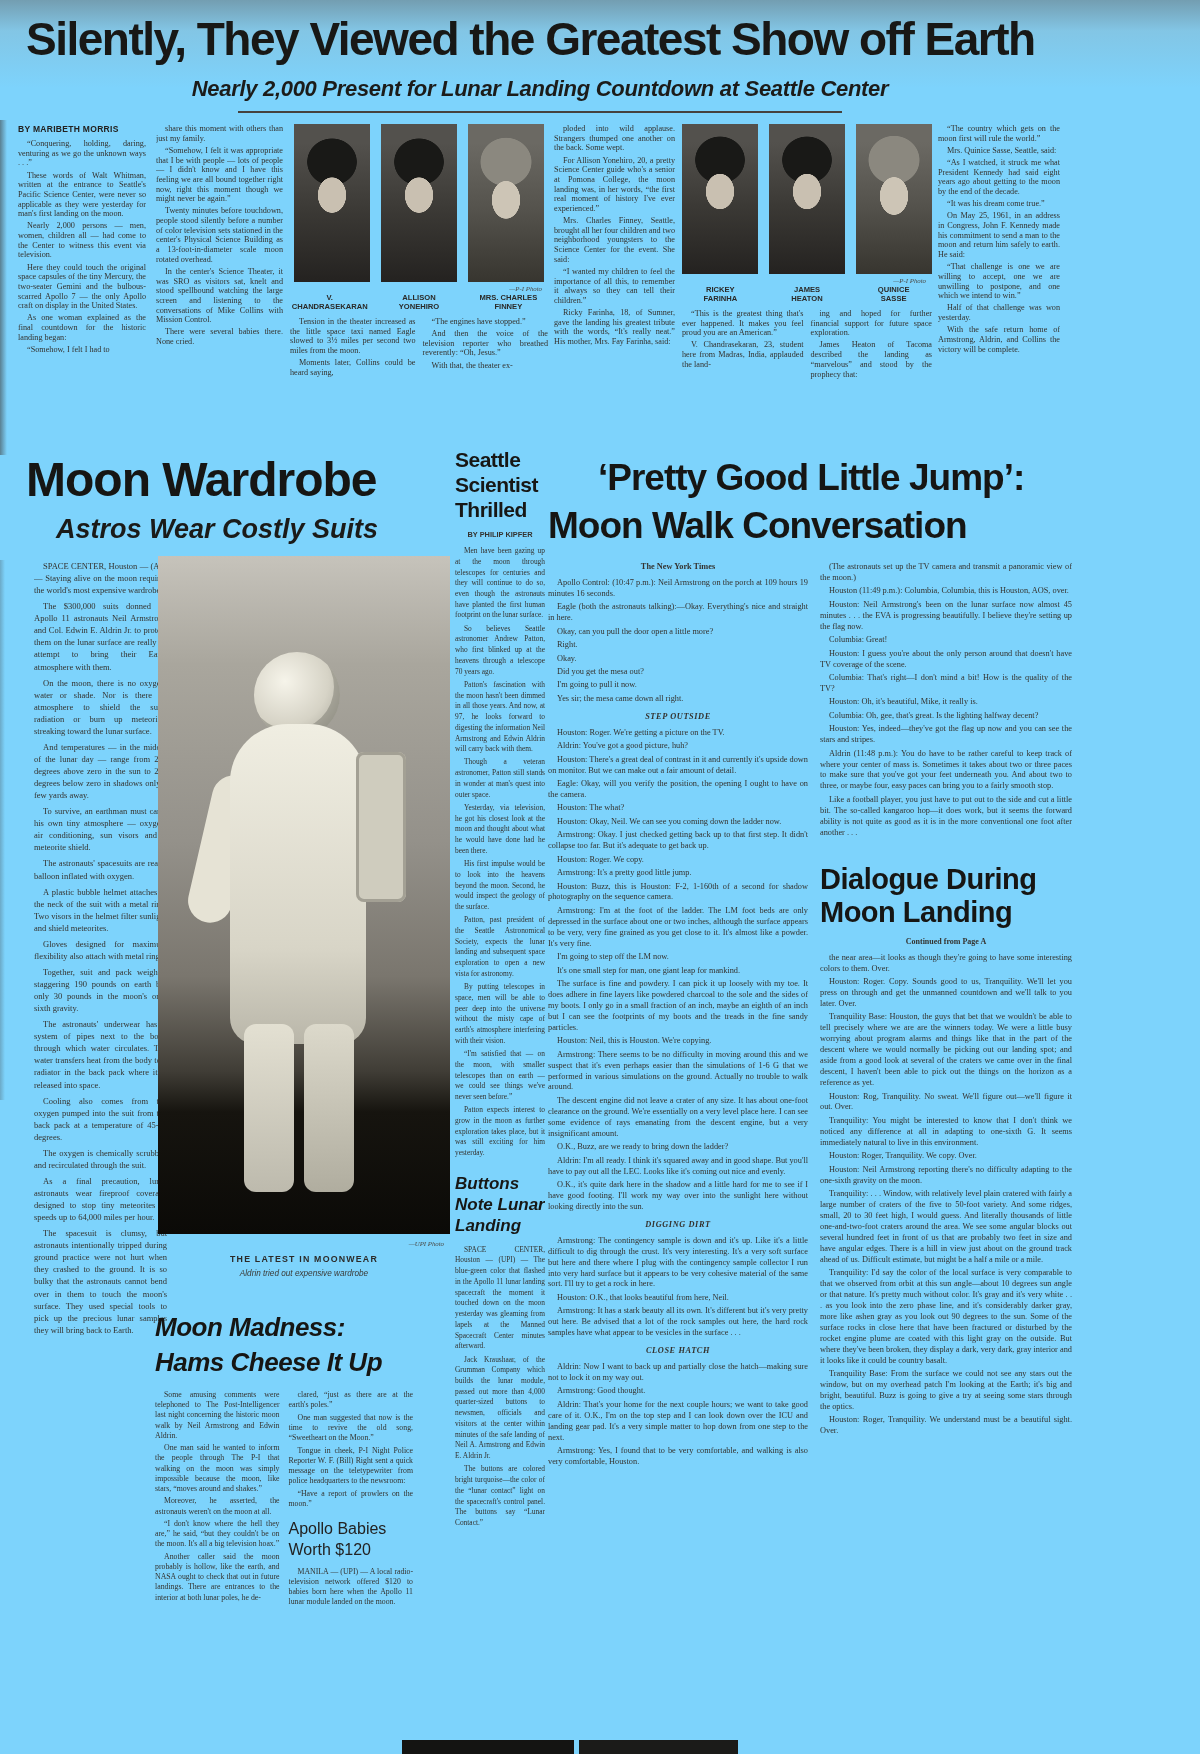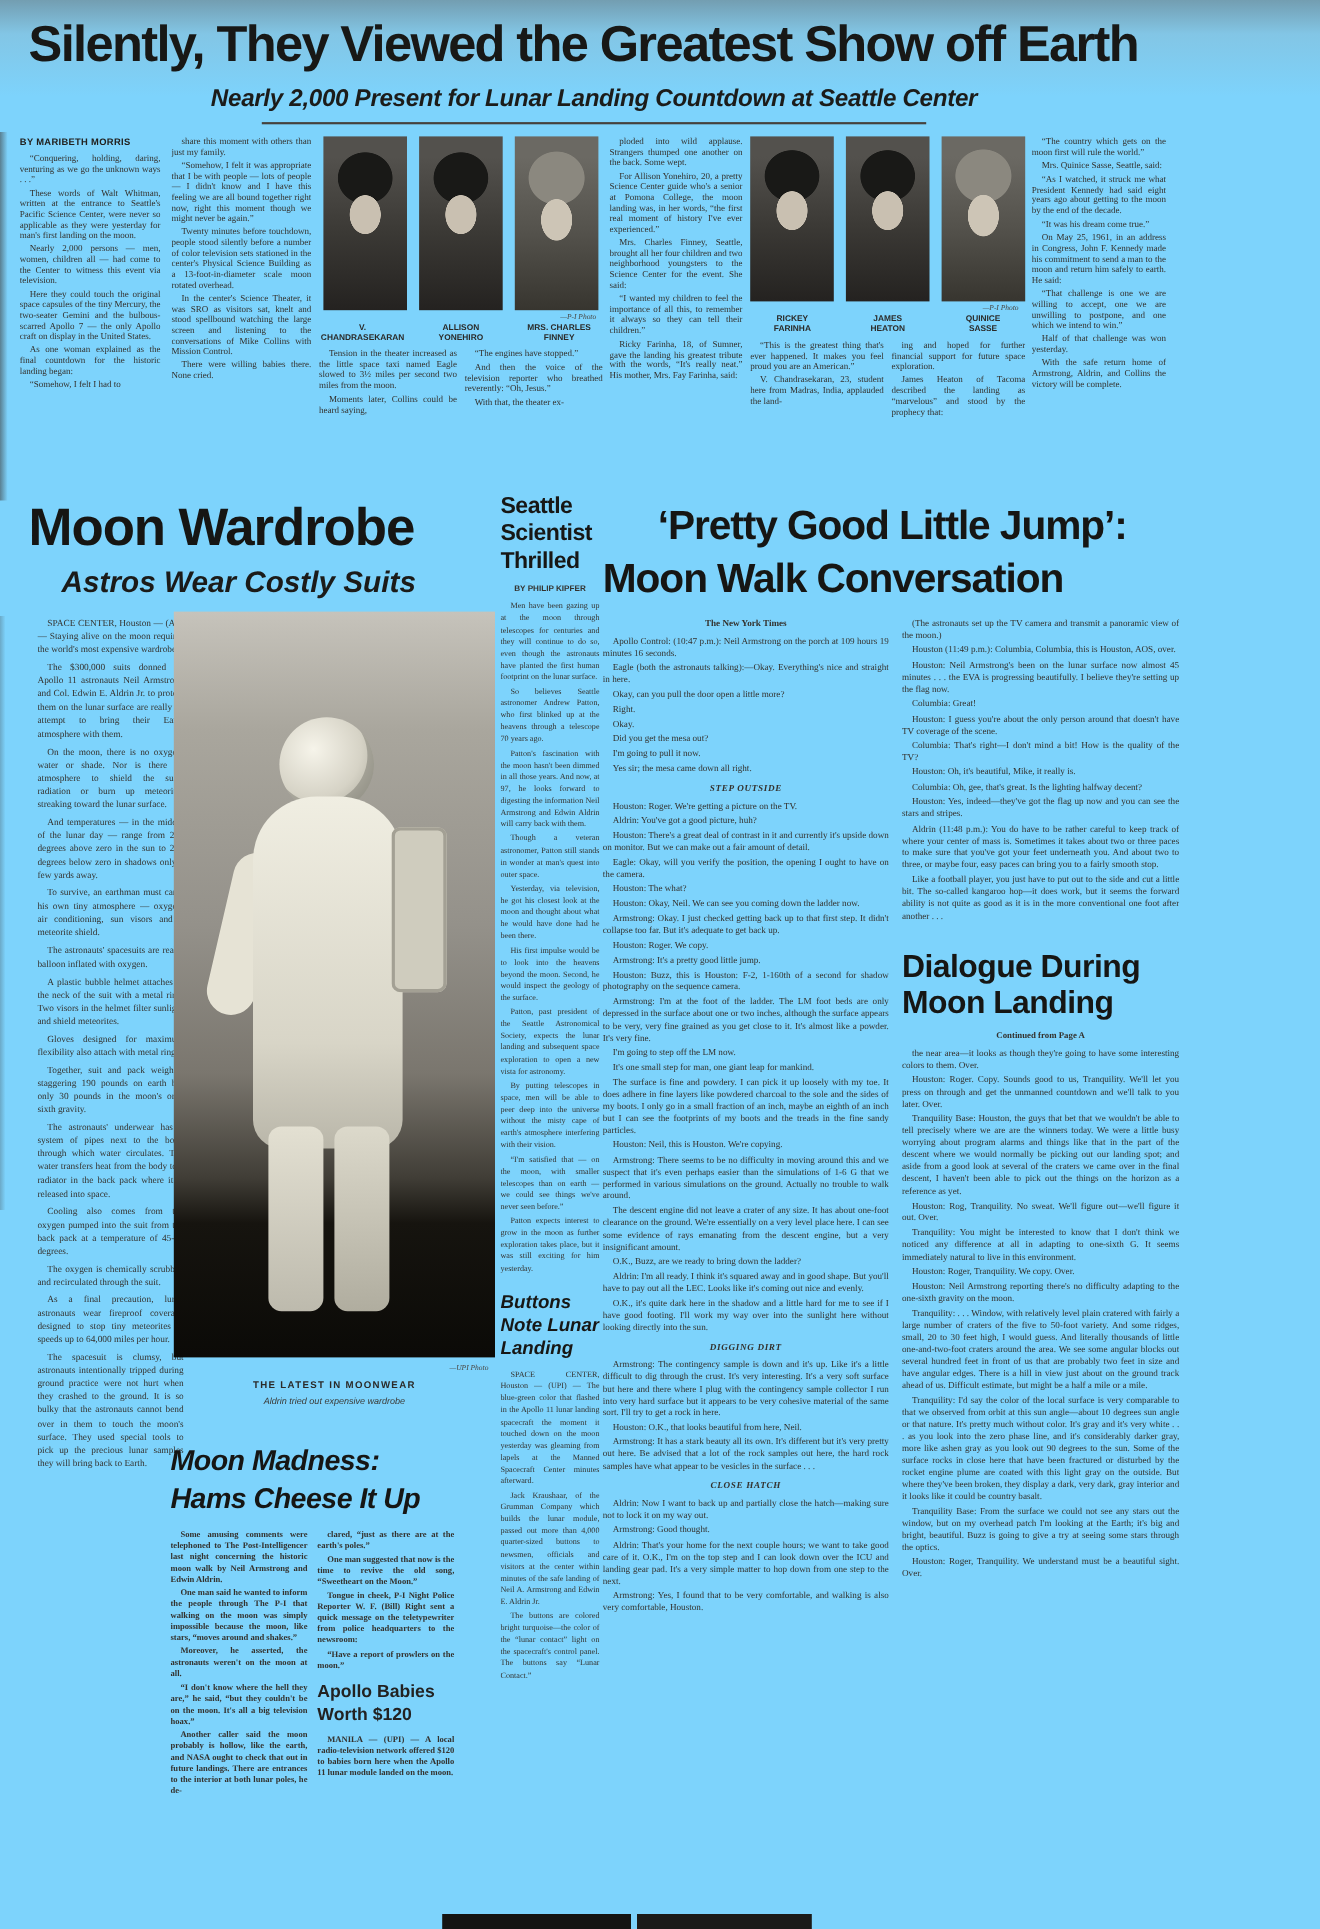--- a/index.html
+++ b/index.html
@@ -101,21 +101,21 @@
   .nyt-credit { text-align:center; font-weight:700; font-size:8.3px; margin-bottom:5px; }
   .subsec { text-align:center; font-weight:700; font-size:8.3px; letter-spacing:.6px; margin:7px 0 5px;font-style:italic; }
   .dlg-head { font-family:"Liberation Sans",sans-serif; font-weight:700; font-size:29px;
          line-height:1.15; letter-spacing:-.5px; white-space:pre-line; margin:24px 0 8px; color:#161614; }
   .dlg-cont { text-align:center; font-weight:700; font-size:8px; margin-bottom:5px; }
 
   .madness { position:absolute; left:155px; top:1310px; width:258px; }
   .madness-head { font-family:"Liberation Sans",sans-serif; font-style:italic; font-weight:700;
          font-size:26px; line-height:1.35; white-space:pre-line; letter-spacing:-.5px; color:#161614; }
   .madness-cols { display:flex; gap:9px; margin-top:10px; height:334px; overflow:hidden; }
-  .madness-cols > div { flex:1; font-size:7.8px; line-height:1.3; text-align:justify;font-weight:bold; }
+  .madness-cols > div { flex:1; font-size:7.8px; line-height:1.3; text-align:justify; }
   .babies-head { font-family:"Liberation Sans",sans-serif; font-size:16px; line-height:1.3;
          white-space:pre-line; margin:10px 0 6px; color:#222; }
 
   .bottom-bar { position:absolute; left:402px; top:1740px; width:336px; height:14px;
          background:linear-gradient(90deg,#141412 0 172px, rgba(20,20,18,0) 172px 177px, #1b1b19 177px 100%); }
 </style>
 </head>
 <body>
 
 <div class="page">
@@ -136,21 +136,21 @@
         <p>Here they could touch the original space capsules of the tiny Mercury, the two-seater Gemini and the bulbous-scarred Apollo 7 — the only Apollo craft on display in the United States.</p>
         <p>As one woman explained as the final countdown for the historic landing began:</p>
         <p>“Somehow, I felt I had to</p>
       </div>
   </div>
   <div class="tcol col-b">
       <p>share this moment with others than just my family.</p>
       <p>“Somehow, I felt it was appropriate that I be with people — lots of people — I didn't know and I have this feeling we are all bound together right now, right this moment though we might never be again.”</p>
       <p>Twenty minutes before touchdown, people stood silently before a number of color television sets stationed in the center's Physical Science Building as a 13-foot-in-diameter scale moon rotated overhead.</p>
       <p>In the center's Science Theater, it was SRO as visitors sat, knelt and stood spellbound watching the large screen and listening to the conversations of Mike Collins with Mission Control.</p>
-      <p>There were willing babies there. None cried.</p>
+      <p>There were several babies there. None cried.</p>
     </div>
 
   <div class="photoblock pb1">
     <div class="photos">
       <div class="portrait"></div>
       <div class="portrait"></div>
       <div class="portrait fair"></div>
     </div>
     <div class="pcredit">—P-I Photo</div>
     <div class="captions">

